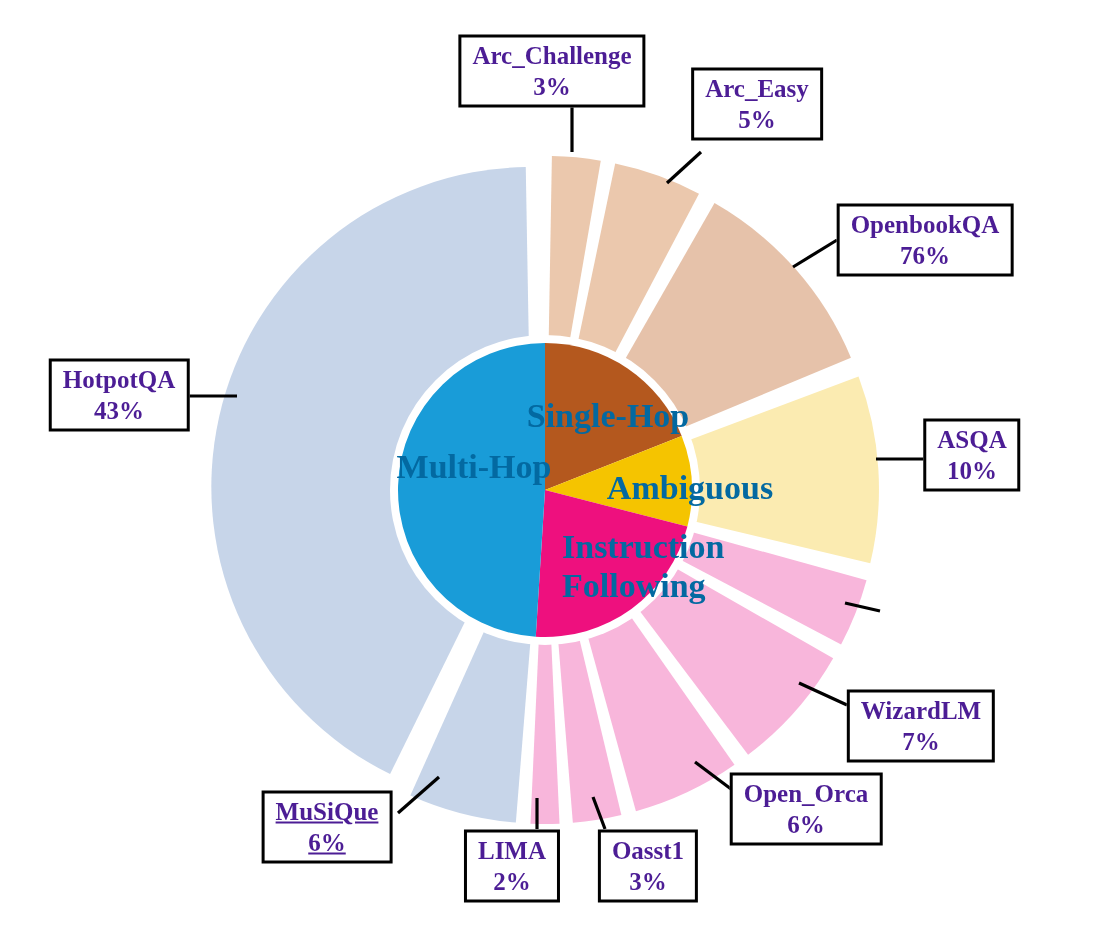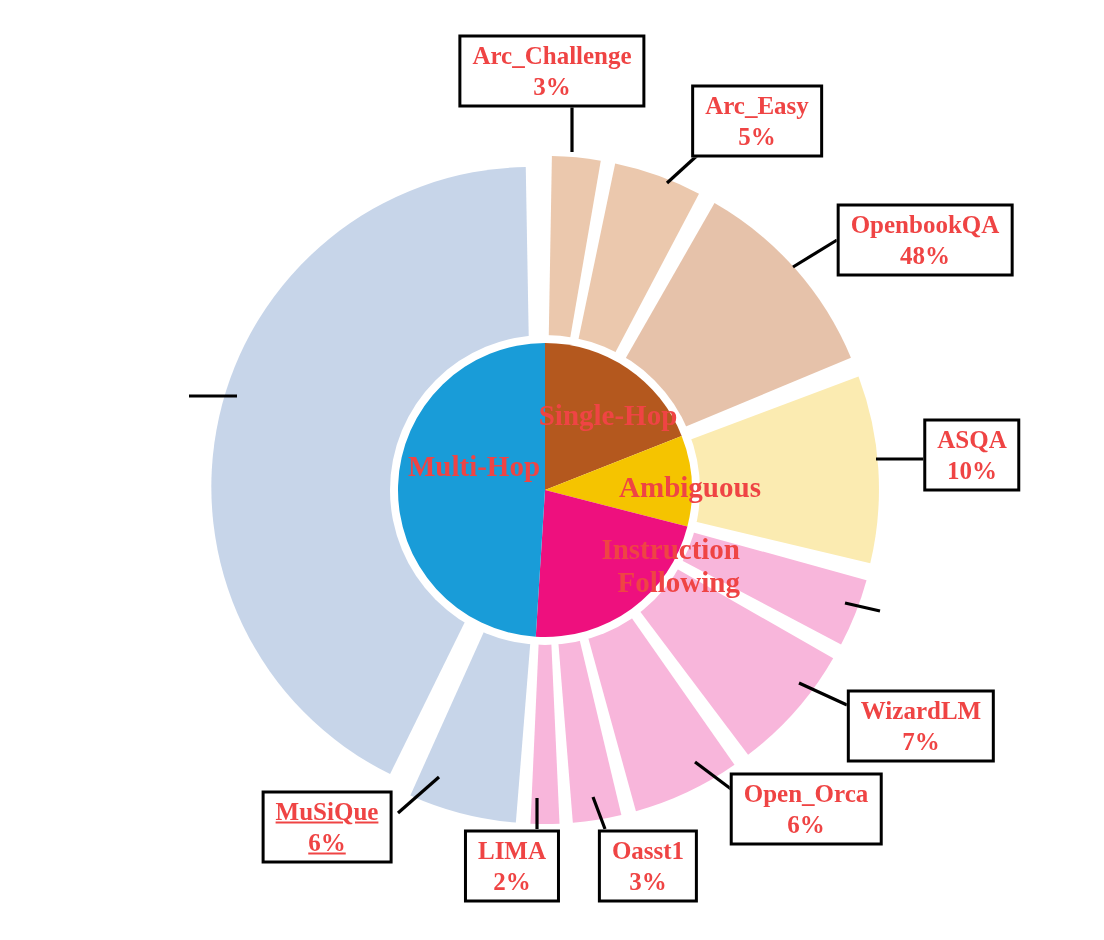--- a/index.html
+++ b/index.html
@@ -14,32 +14,32 @@
   .callout{
     position:absolute;
     transform:translate(-50%,-50%);
     background:#ffffff;
     border:3.5px solid #000000;
     padding:3px 11px;
     text-align:center;
     font-weight:bold;
     font-size:25px;
     line-height:1.22;
-    color:#ef4444;
+    color:#4c1d95;
     white-space:nowrap;
     z-index:3;
   }
   .inner-label{
     position:absolute;
     transform:translate(-50%,-50%);
     font-weight:bold;
-    font-size:29px;
+    font-size:34px;
     line-height:1.15;
-    color:#ef4444;
-    text-align:right;
+    color:#0369a1;
+    text-align:left;
     white-space:nowrap;
     z-index:2;
   }
   .inner-label.wrap{white-space:normal;width:178px;}
 </style>
 </head>
 <body>
 
 <div id="figure">
 
@@ -81,27 +81,27 @@
 
   <div class="inner-label" style="left:608px;top:416px;">Single-Hop</div>
   <div class="inner-label" style="left:690px;top:488px;">Ambiguous</div>
   <div class="inner-label wrap" style="left:651px;top:566px;">Instruction Following</div>
   <div class="inner-label" style="left:474px;top:467px;">Multi-Hop</div>
 
   <div class="callout" style="left:552px;top:71px;">
     <div>Arc_Challenge</div>
     <div>3%</div>
   </div>
-  <div class="callout" style="left:757px;top:121px;">
+  <div class="callout" style="left:757px;top:104px;">
     <div>Arc_Easy</div>
     <div>5%</div>
   </div>
   <div class="callout" style="left:925px;top:240px;">
     <div>OpenbookQA</div>
-    <div>48%</div>
+    <div>76%</div>
   </div>
   <div class="callout" style="left:972px;top:455px;">
     <div>ASQA</div>
     <div>10%</div>
   </div>
   <div class="callout" style="left:921px;top:726px;">
     <div>WizardLM</div>
     <div>7%</div>
   </div>
   <div class="callout" style="left:806px;top:809px;">
@@ -113,14 +113,18 @@
     <div>3%</div>
   </div>
   <div class="callout" style="left:512px;top:866px;">
     <div>LIMA</div>
     <div>2%</div>
   </div>
   <div class="callout" style="left:327px;top:827px;text-decoration:underline;">
     <div>MuSiQue</div>
     <div>6%</div>
   </div>
+  <div class="callout" style="left:119px;top:395px;">
+    <div>HotpotQA</div>
+    <div>43%</div>
+  </div>
 
 </div>
 
 </body></html>

